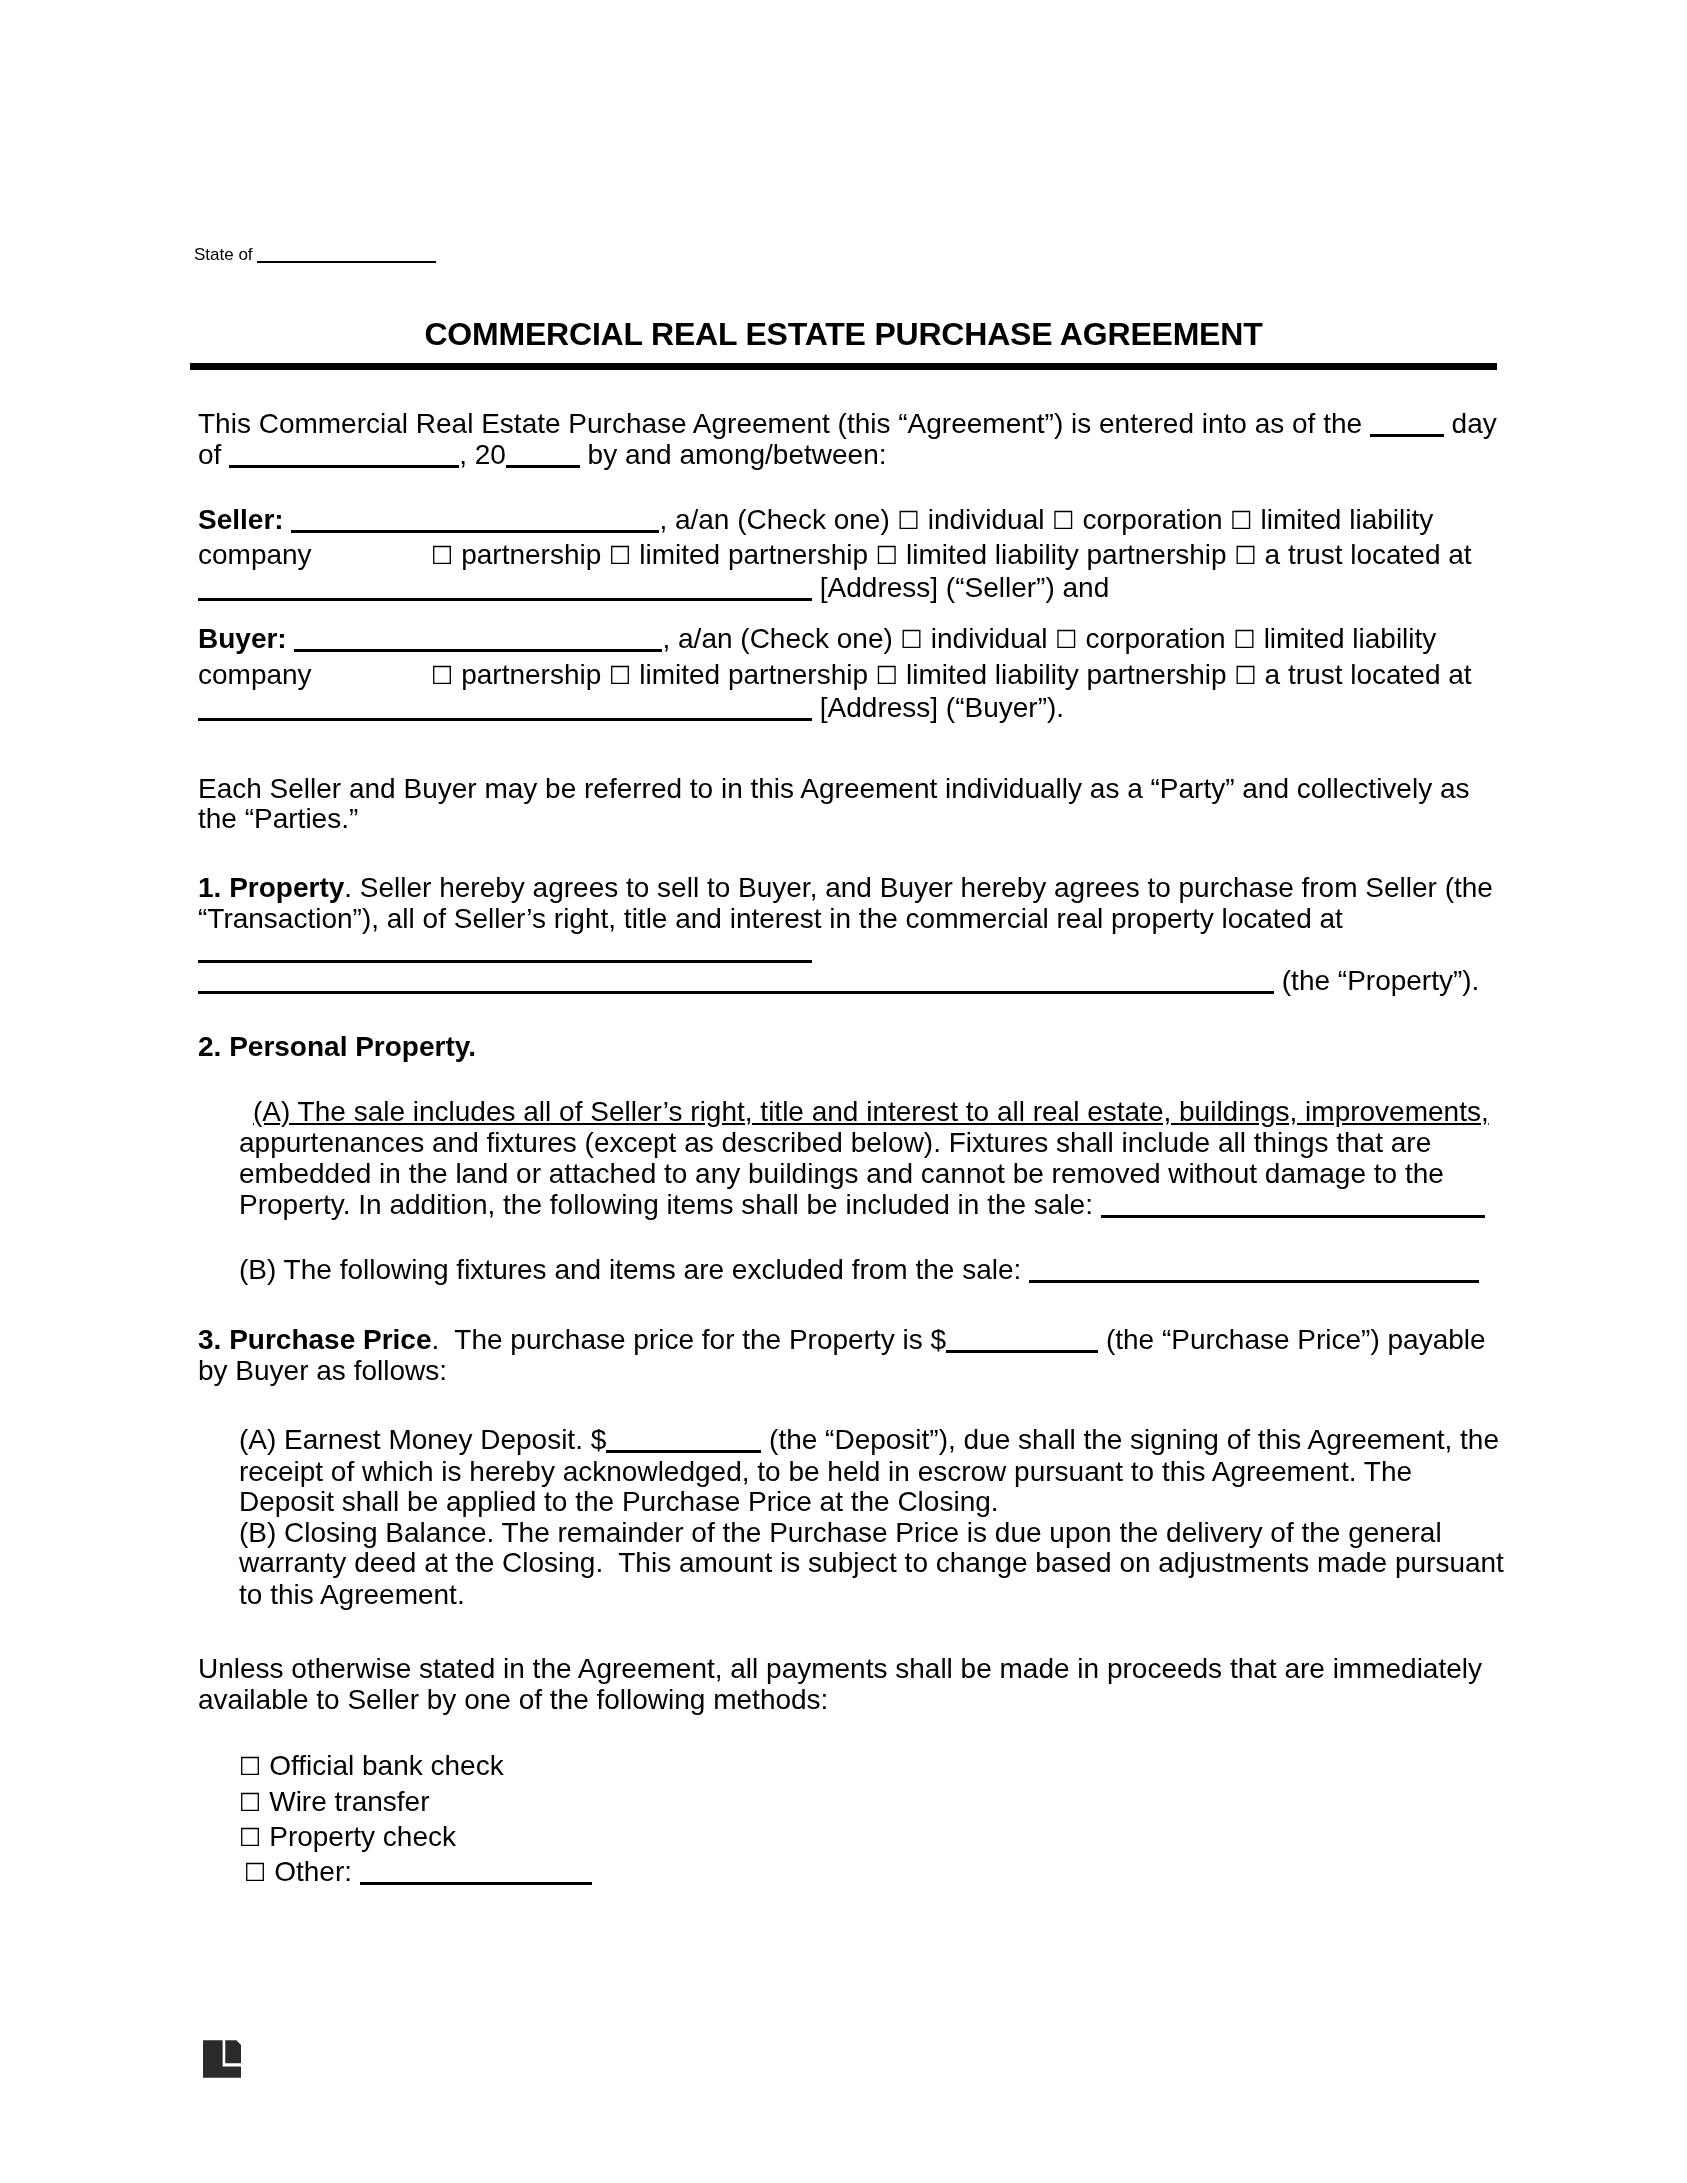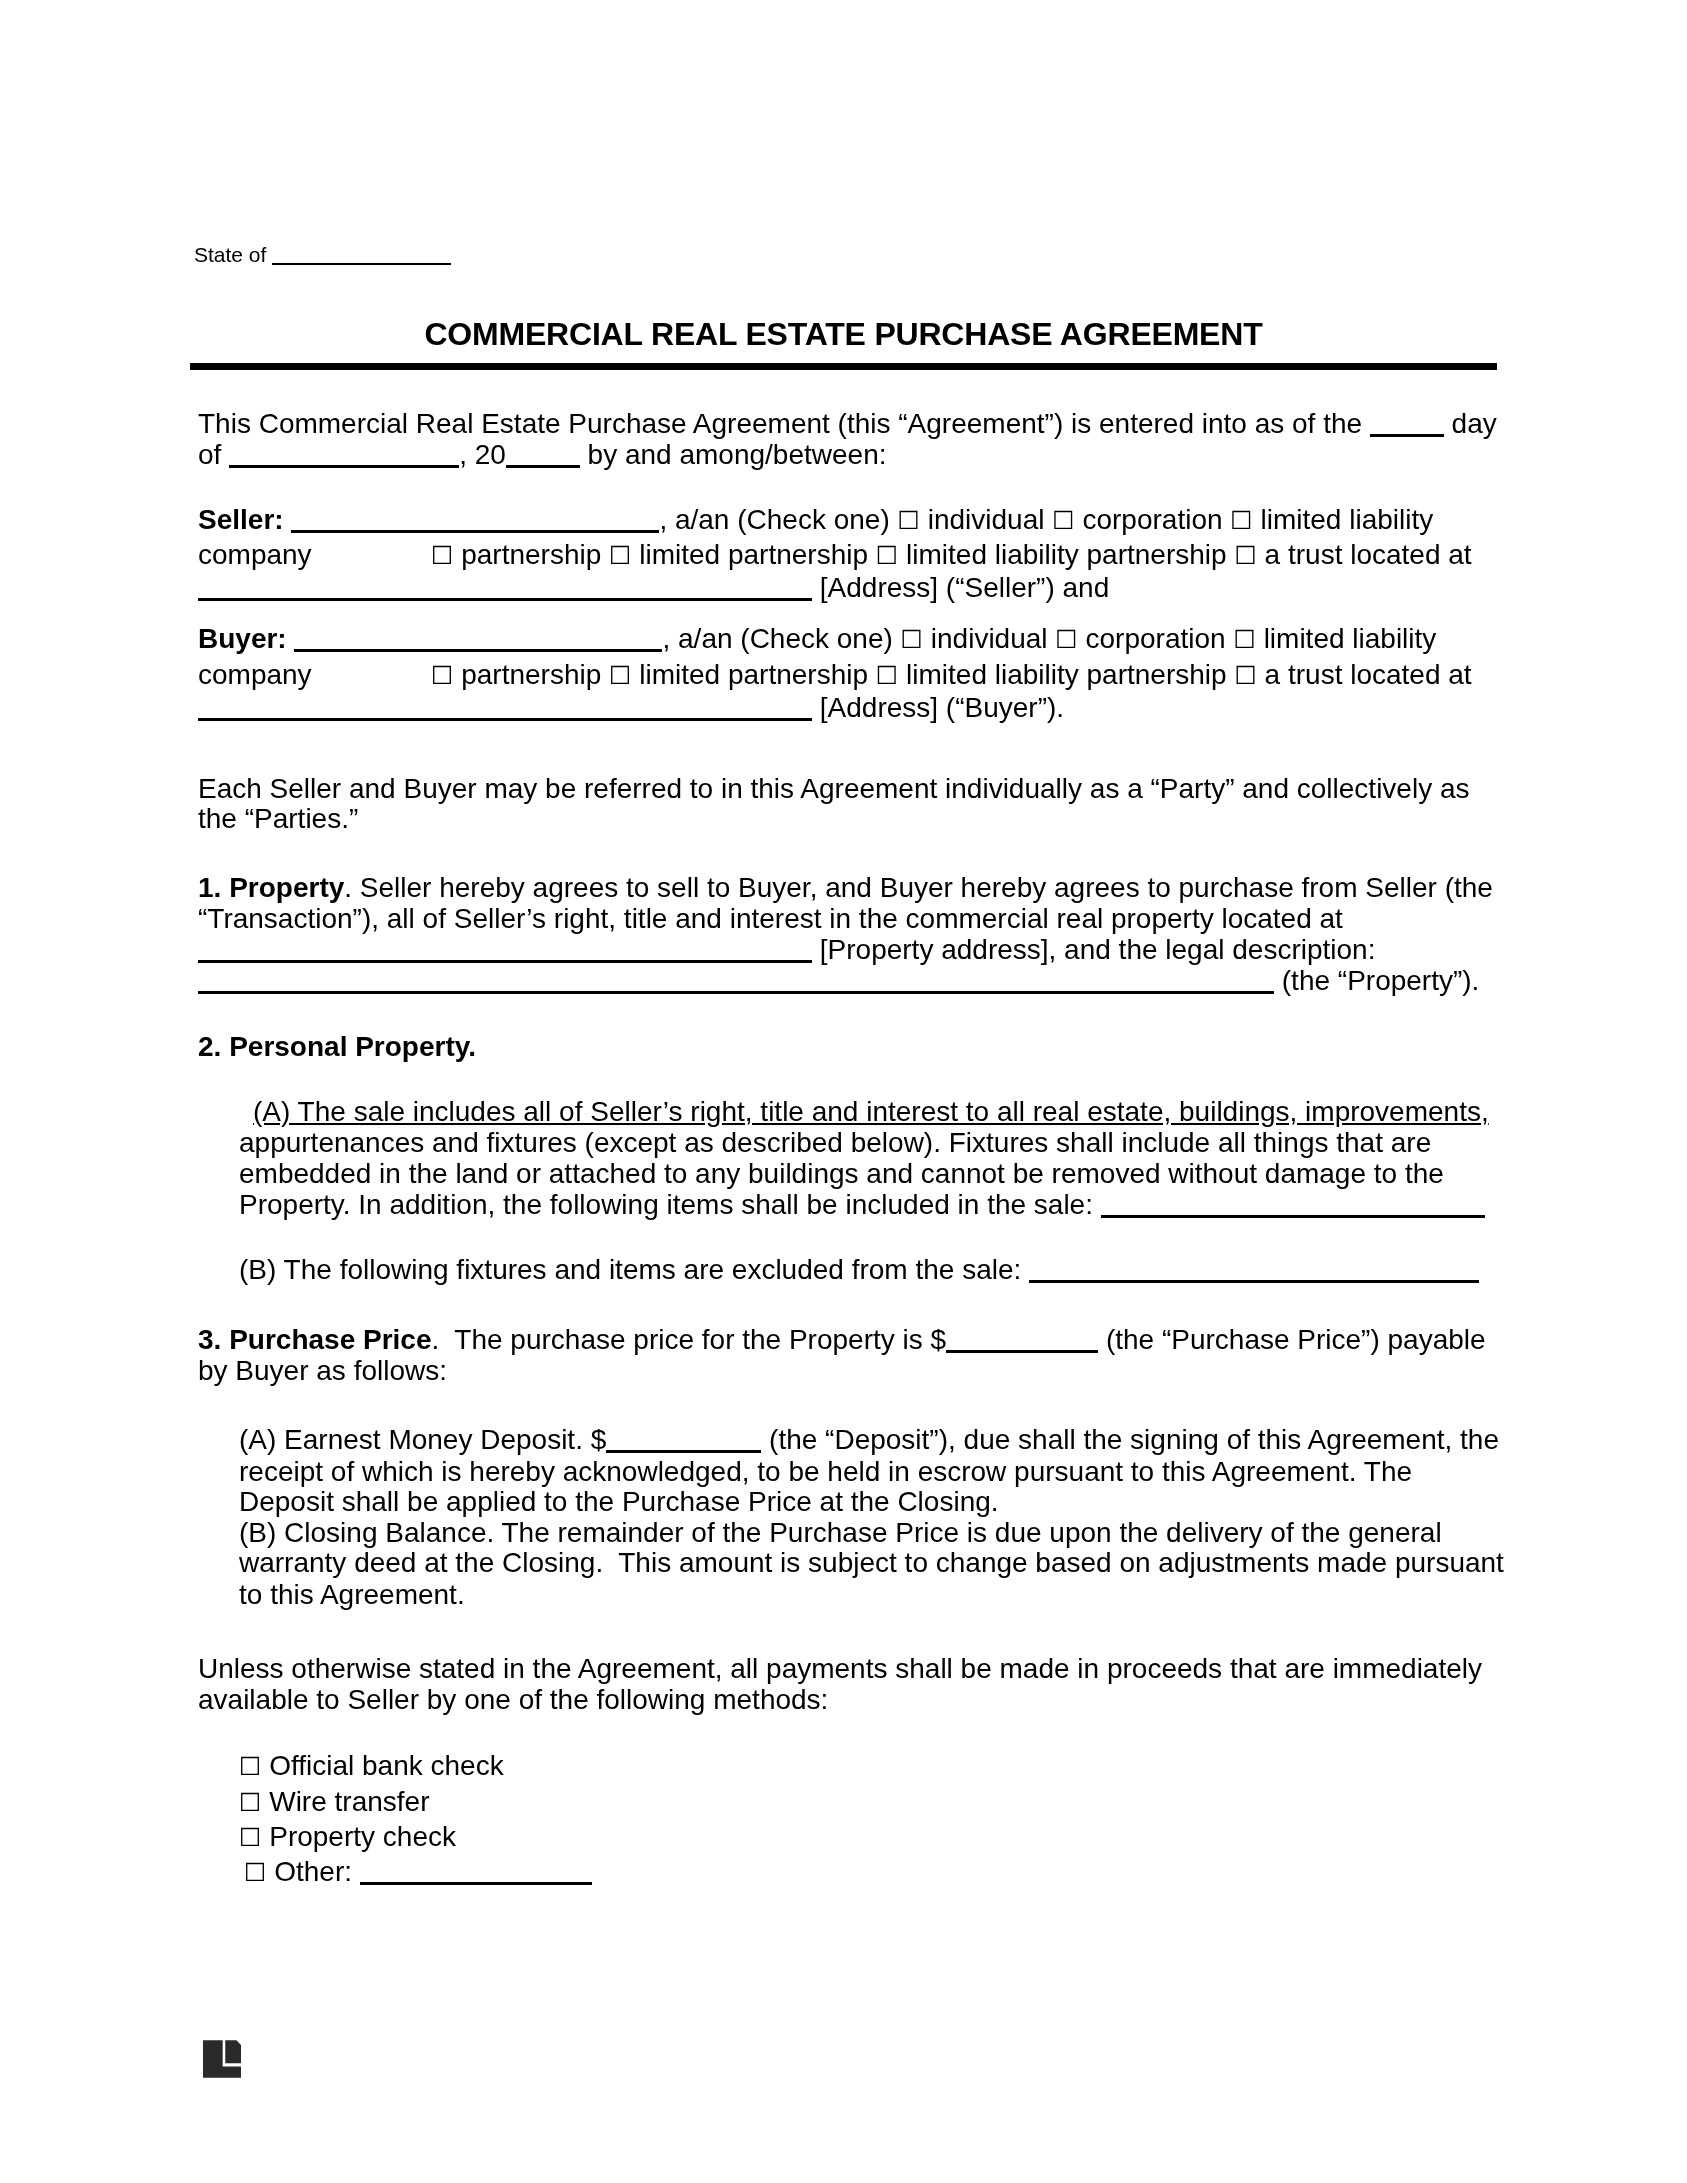--- a/index.html
+++ b/index.html
@@ -1,19 +1,19 @@
 <!DOCTYPE html>
 <html style="font-size:10.6px"><head>
 <meta charset="utf-8">
 <style>
   html, body { margin:0; padding:0; background:#ffffff; }
   body { width:1687px; height:2183px; position:relative; overflow:hidden; color:#000; font-family:"Liberation Sans", sans-serif; }
   .page { position:absolute; left:0; top:0; width:1687px; height:2183px; background:#fff; }
   .ln { position:absolute; white-space:pre; font-size:28px; line-height:31px; height:31px; }
-  .small { font-size:21px; line-height:24px; height:24px; }
+  .small { font-size:17px; line-height:24px; height:24px; }
   .b { font-weight:bold; }
   .blank { display:inline-block; border-bottom:3.3px solid #000; vertical-align:baseline; height:0; position:relative; top:4px; }
   .title { position:absolute; left:190px; width:1307px; top:306px; text-align:center; font-size:32px; line-height:56px; font-weight:bold; white-space:nowrap; letter-spacing:-0.2px; }
   .rule { position:absolute; left:190px; top:363px; width:1307px; height:6.6px; background:#000; }
   .cb { font-family:"DejaVu Sans", sans-serif; font-size:25px; }
   .logo { position:absolute; left:203px; top:2040px; width:38px; height:38px; }
 </style>
 </head>
 <body>
 
@@ -35,21 +35,21 @@
   <div class="ln" style="left:198px;top:623px;"><span class="b">Buyer:</span> <span class="blank" style="width:368px;"></span><span>, a/an (Check one) </span><span class="cb">☐</span> <span>individual</span> <span class="cb">☐</span> <span>corporation</span> <span class="cb">☐</span> <span>limited liability</span></div>
   <div class="ln" style="left:198px;top:659px;"><span>company</span></div>
   <div class="ln" style="left:431px;top:659px;"><span class="cb">☐</span> <span>partnership</span> <span class="cb">☐</span> <span>limited partnership</span> <span class="cb">☐</span> <span>limited liability partnership</span> <span class="cb">☐</span> <span>a trust located at</span></div>
   <div class="ln" style="left:198px;top:692px;"><span class="blank" style="width:614px;"></span><span> [Address] (“Buyer”).</span></div>
 
   <div class="ln" style="left:198px;top:773px;">Each Seller and Buyer may be referred to in this Agreement individually as a “Party” and collectively as</div>
   <div class="ln" style="left:198px;top:803px;">the “Parties.”</div>
 
   <div class="ln" style="left:198px;top:872px;"><span class="b">1. Property</span><span>. Seller hereby agrees to sell to Buyer, and Buyer hereby agrees to purchase from Seller (the</span></div>
   <div class="ln" style="left:198px;top:903px;">“Transaction”), all of Seller’s right, title and interest in the commercial real property located at</div>
-  <div class="ln" style="left:198px;top:934px;"><span class="blank" style="width:614px;"></span><span> [Property address], and the legal description:</span></div>
+  <div class="ln" style="left:198px;top:934px;"><span class="blank" style="width:614px;"></span></div>
   <div class="ln" style="left:198px;top:965px;"><span class="blank" style="width:1076px;"></span><span> (the “Property”).</span></div>
 
   <div class="ln b" style="left:198px;top:1031px;">2. Personal Property.</div>
   <div class="ln" style="left:253px;top:1096px;text-decoration:underline;">(A) The sale includes all of Seller’s right, title and interest to all real estate, buildings, improvements,</div>
   <div class="ln" style="left:239px;top:1127px;">appurtenances and fixtures (except as described below). Fixtures shall include all things that are</div>
   <div class="ln" style="left:239px;top:1158px;text-align:center;">embedded in the land or attached to any buildings and cannot be removed without damage to the</div>
   <div class="ln" style="left:239px;top:1189px;"><span>Property. In addition, the following items shall be included in the sale: </span><span class="blank" style="width:384px;"></span></div>
   <div class="ln" style="left:239px;top:1254px;"><span>(B) The following fixtures and items are excluded from the sale: </span><span class="blank" style="width:450px;"></span></div>
 
   <div class="ln" style="left:198px;top:1324px;"><span class="b">3. Purchase Price</span><span>.  The purchase price for the Property is $</span><span class="blank" style="width:152px;"></span><span> (the “Purchase Price”) payable</span></div>

